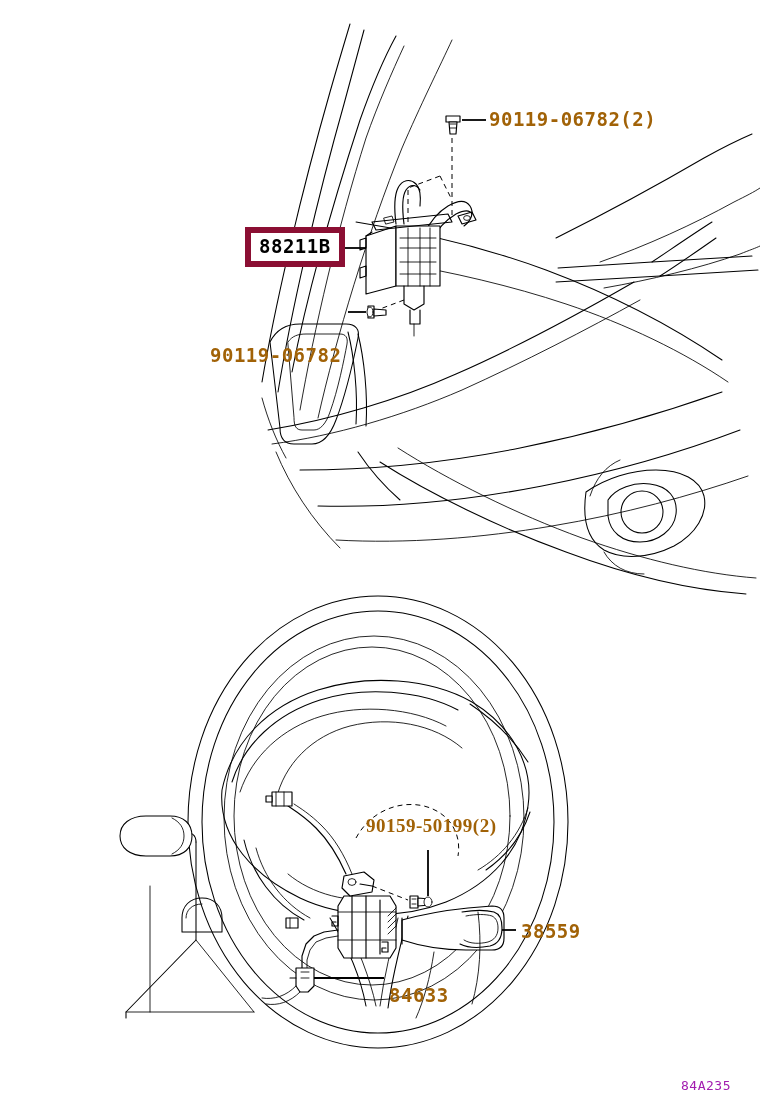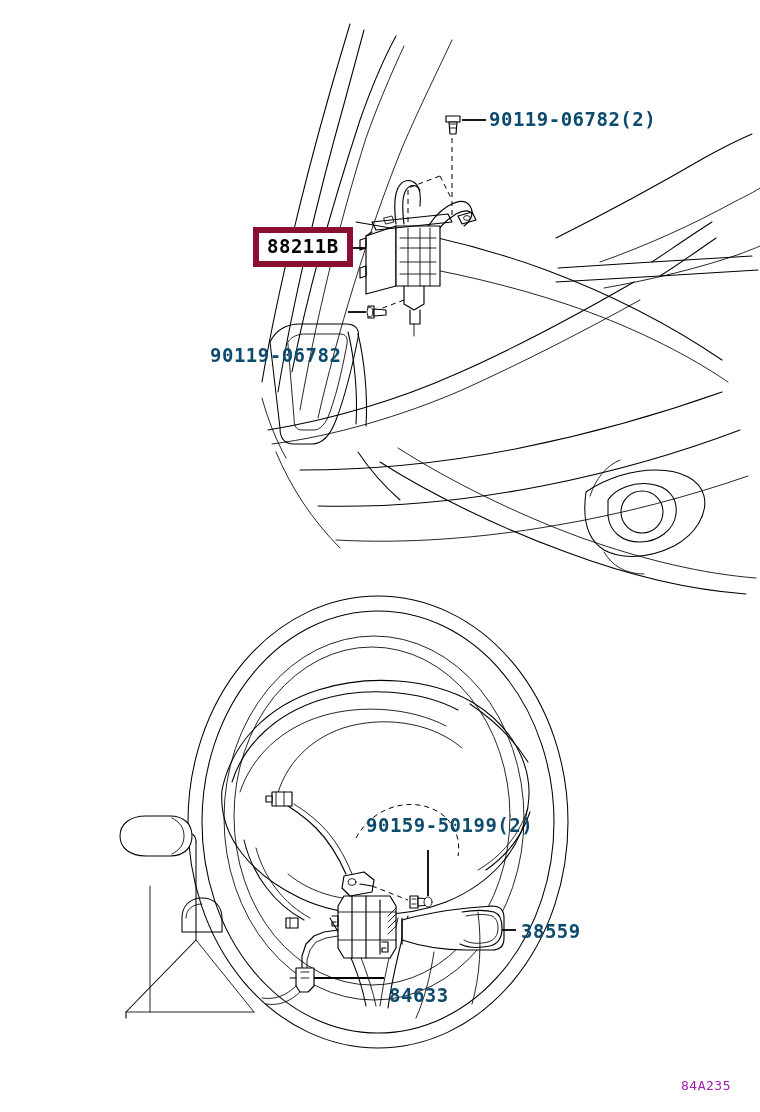--- a/index.html
+++ b/index.html
@@ -17,21 +17,21 @@
   .ln-part{fill:none;stroke:#000;stroke-width:1.15;stroke-linecap:round;stroke-linejoin:round;}
   .ln-lead{fill:none;stroke:#000;stroke-width:1.8;stroke-linecap:butt;}
   .dash{fill:none;stroke:#000;stroke-width:1.0;stroke-dasharray:5 4;stroke-linecap:butt;}
   .fillw{fill:#ffffff;}
 
   .lbl{
     position:absolute;
     font-family:"DejaVu Sans Mono","Liberation Mono",monospace;
     font-size:19px;
     font-weight:bold;
-    color:#0c4a6e;
+    color:#a16207;
     letter-spacing:0.5px;
     white-space:nowrap;
     line-height:1;
   }
   .lbl-hl{
     position:absolute;
     border:6px solid #8B0F33;
     background:#ffffff;
     padding:4px 8px 5px 8px;
     font-family:"DejaVu Sans Mono","Liberation Mono",monospace;
@@ -280,25 +280,25 @@
 
     <path class="ln-lead" d="M314,978 L384,978"></path>
 
     <path class="ln-thin" d="M478,912 C482,944 480,976 472,1004"></path>
     <path class="ln-thin" d="M434,952 C430,978 424,1000 416,1018"></path>
 
   </svg>
 
   <div class="lbl" style="left:489px;top:110px;">90119-06782(2)</div>
 
-  <div class="lbl-hl" style="left:245px;top:227px;margin-left:8px;">88211B</div>
+  <div class="lbl-hl" style="left:245px;top:227px;">88211B</div>
 
   <div class="lbl" style="left:210px;top:302px;margin-top:44px;">90119-06782</div>
 
-  <div class="lbl" style="left:366px;top:816px;">90159-50199(2)</div>
+  <div class="lbl" style="left:366px;top:816px;font-family:Liberation Serif, serif;">90159-50199(2)</div>
 
   <div class="lbl" style="left:521px;top:922px;">38559</div>
 
   <div class="lbl" style="left:389px;top:966px;margin-top:20px;">84633</div>
 
   <div class="corner" style="left:681px;top:1078px;">84A235</div>
 
 </div>
 
 </body></html>

